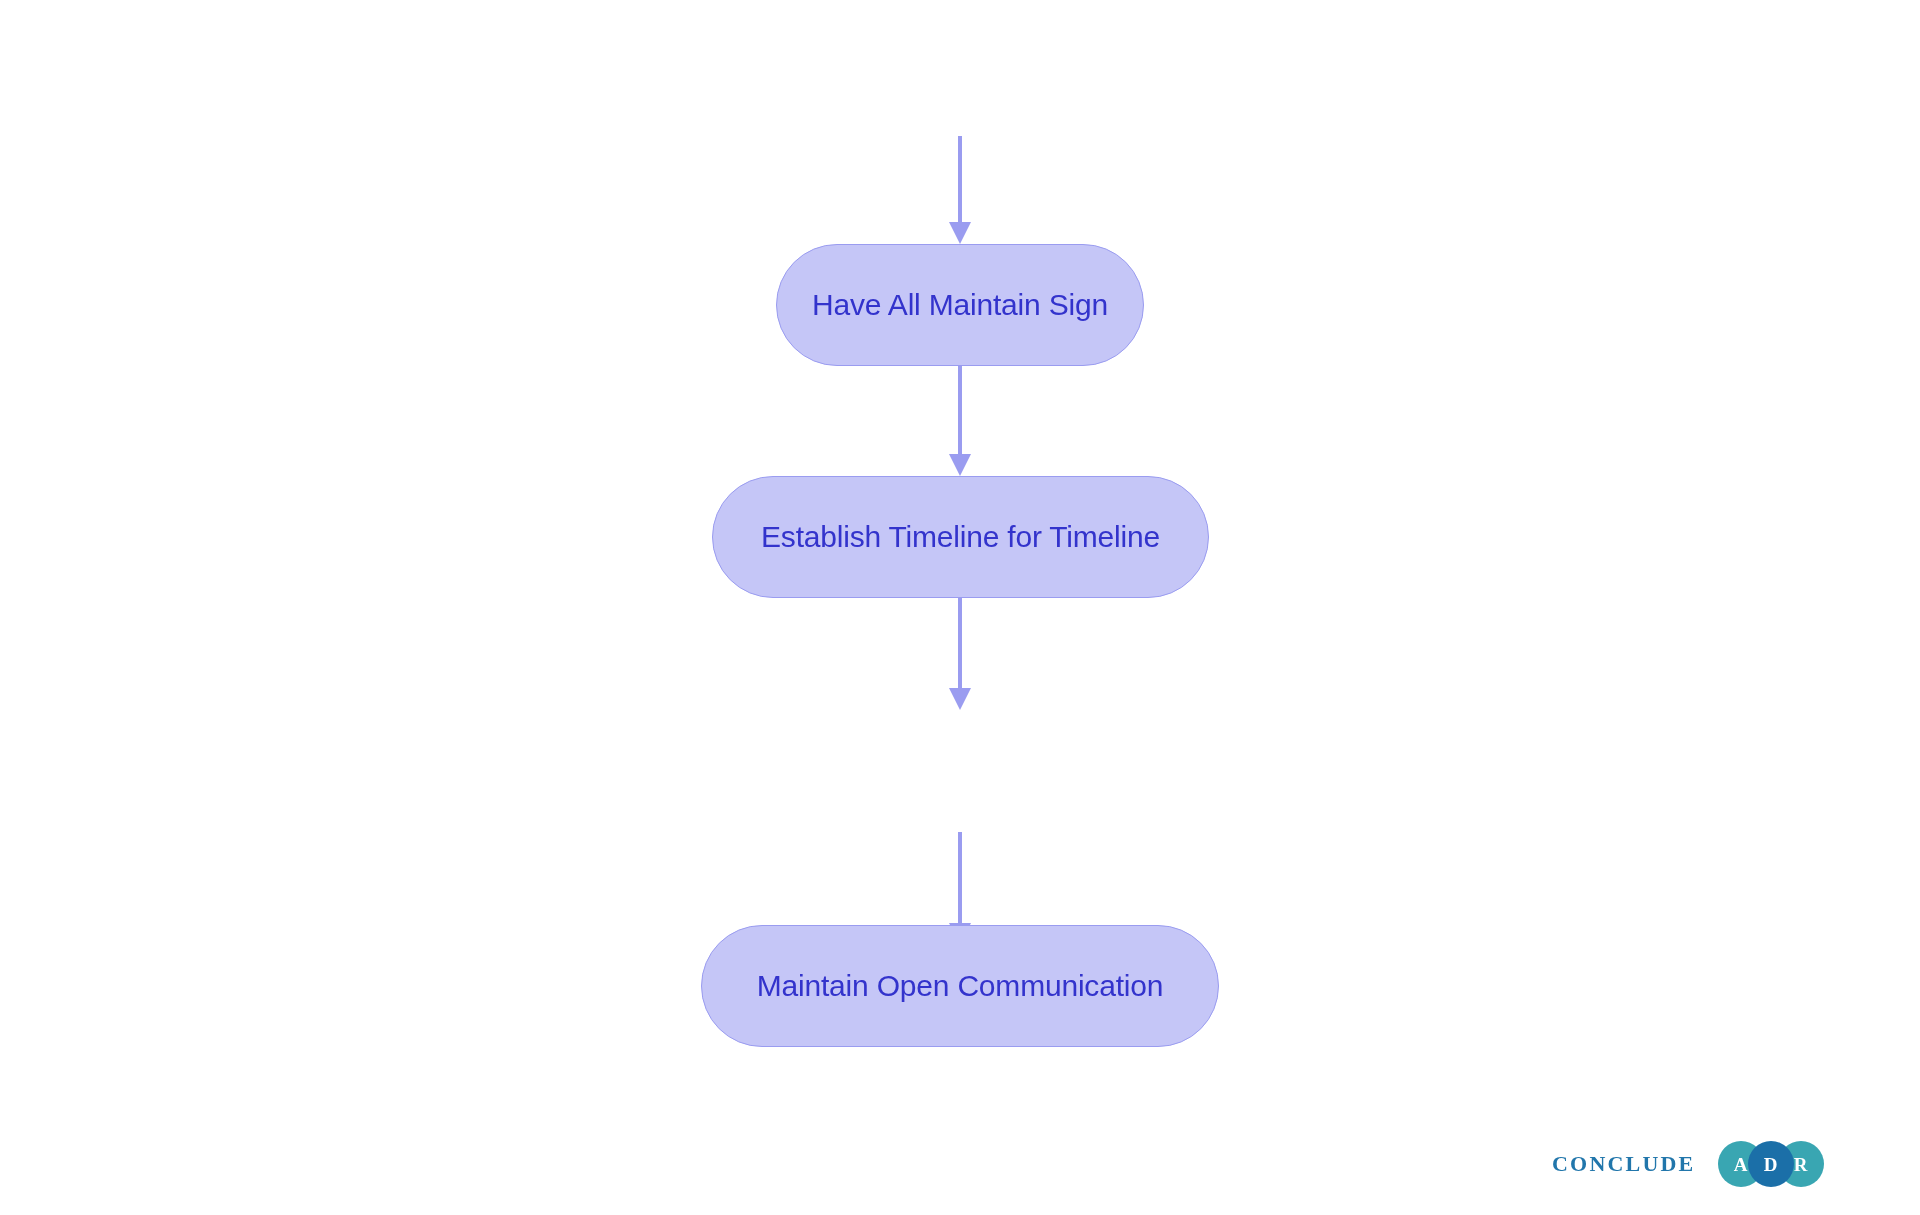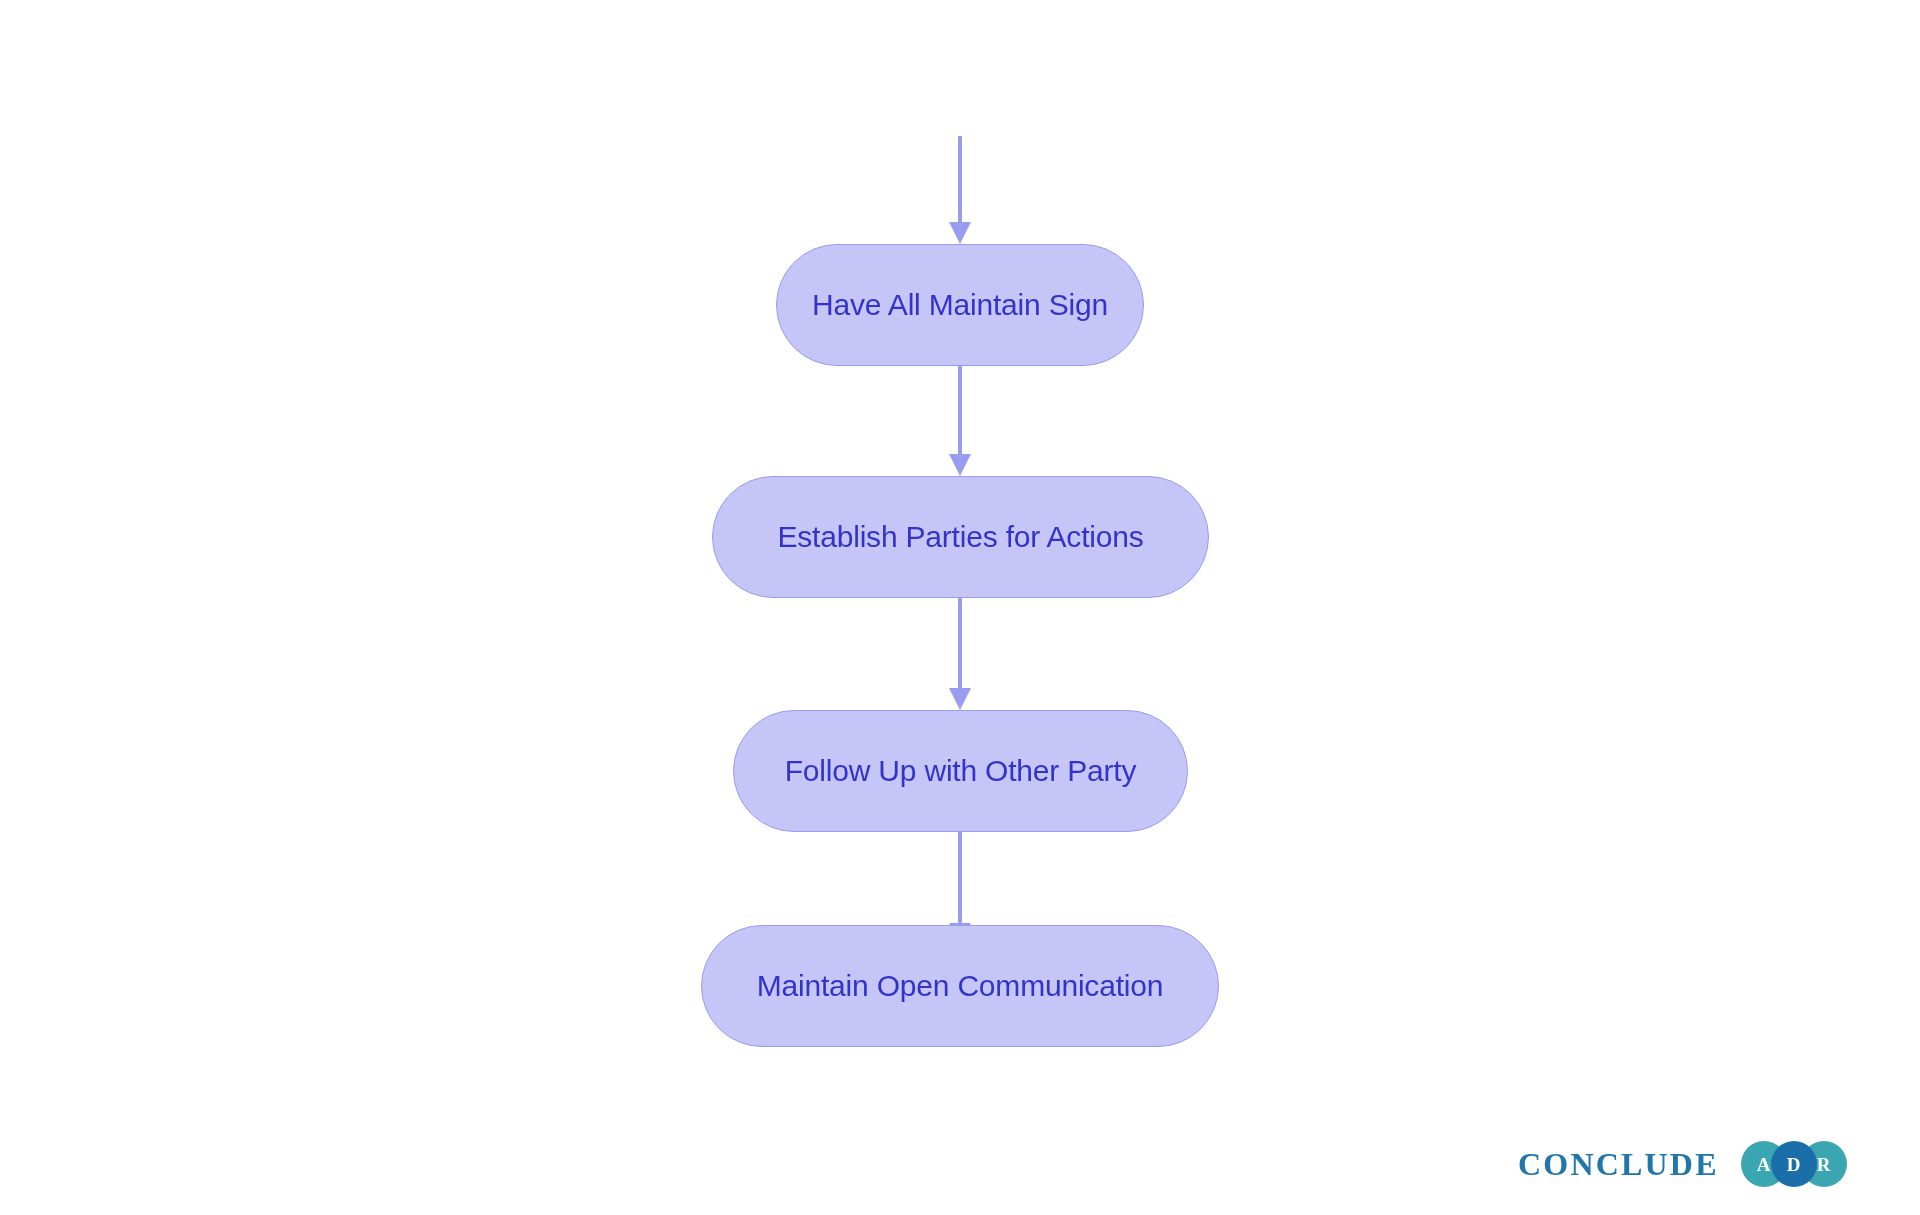--- a/index.html
+++ b/index.html
@@ -99,26 +99,27 @@
   #brand-logo {
     position: absolute;
     left: 1518px;
     top: 1133px;
     display: flex;
     align-items: center;
     height: 62px;
   }
   #brand-wordmark {
     font-family: "Liberation Serif", serif;
-    font-size: 32px;
+    font-size: 22px;
     font-weight: 700;
     letter-spacing: 2.2px;
     color: #2176ab;
     line-height: 1;
     white-space: nowrap;
+    margin-left: 34px;
   }
   #brand-marks {
     position: relative;
     margin-left: 22px;
     width: 106px;
     height: 46px;
   }
   .brand-circle {
     position: absolute;
     top: 0;
@@ -152,31 +153,28 @@
   <div class="node node-2">
     <span class="node-label">Have All Maintain Sign</span>
   </div>
 
   <div class="connector conn-2">
     <div class="stem"></div>
     <div class="head"></div>
   </div>
 
   <div class="node node-3">
-    <span class="node-label">Establish Parties for Actions</span>
+    <span class="node-label">Establish Timeline for Timeline</span>
   </div>
 
   <div class="connector conn-3">
     <div class="stem"></div>
     <div class="head"></div>
   </div>
 
-  <div class="node node-4">
-    <span class="node-label">Follow Up with Other Party</span>
-  </div>
 
   <div class="connector conn-4">
     <div class="stem"></div>
     <div class="head"></div>
   </div>
 
   <div class="node node-5">
     <span class="node-label">Maintain Open Communication</span>
   </div>
 

